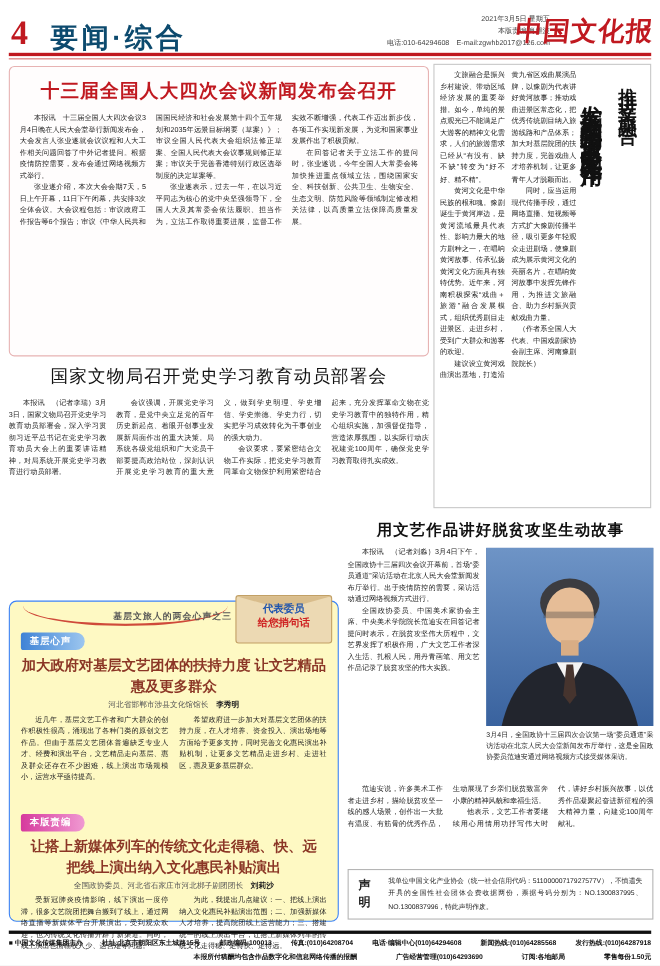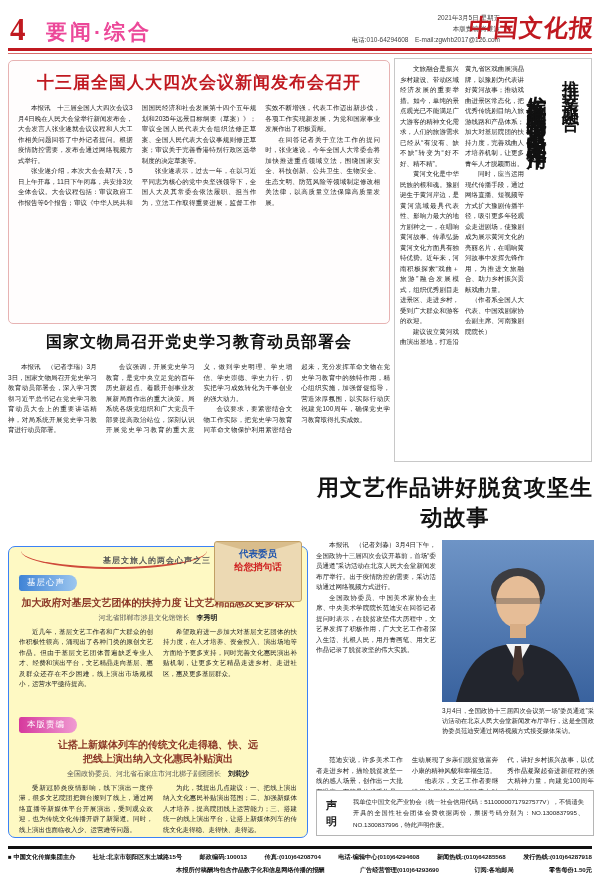--- a/index.html
+++ b/index.html
@@ -2,70 +2,70 @@
 <html lang="zh"><head>
 <meta charset="utf-8">
 <style>
   * { margin:0; padding:0; box-sizing:border-box; }
   html,body { background:#e9e9e9; }
   body { font-family:"Liberation Sans", sans-serif; }
   .page { position:relative; width:600px; height:878px; background:#ffffff; margin:0 auto; overflow:hidden; color:#1a1a1a; }
 
   
   .pagenum { position:absolute; left:10px; top:12px; font-size:31px; font-weight:bold; color:#c01920; font-family:"Liberation Serif", serif; }
-  .section-title { position:absolute; left:46px; top:18px; font-size:21px; font-weight:bold; color:#ec4899; letter-spacing:3px; }
+  .section-title { position:absolute; left:46px; top:18px; font-size:25px; font-weight:bold; color:#0c4a6e; letter-spacing:3px; }
   .header-info { position:absolute; right:100px; top:12px; text-align:right; font-size:6.5px; color:#444; line-height:1.7; }
   .masthead { position:absolute; right:6px; top:12px; font-size:24px; font-weight:bold; color:#c01920; font-family:"DejaVu Serif", serif; transform:skewX(-6deg); letter-spacing:1px; }
   .header-rule  { position:absolute; left:8px; right:8px; top:48px; height:3px; background:#c01920; }
   .header-rule2 { position:absolute; left:8px; right:8px; top:53px; height:1px; background:#d86b6b; }
 
   
   .bodytext p { font-size:6.5px; line-height:1.62; text-align:justify; text-indent:2em; color:#222; margin:0; }
   .bodytext p.sig { text-indent:1em; }
 
   
   .a1-box { position:absolute; left:8px; top:60px; width:382px; height:264px; border:1px solid #e7b3b3; border-radius:5px; padding:7px 9px; background:#fffdfd; }
   .a1-headline { text-align:center; color:#c01920; font-size:17px; font-weight:bold; letter-spacing:1px; margin:3px 0 9px; }
   .a1-body { column-count:3; column-gap:9px; height:212px; overflow:hidden; }
 
   
   .a2 { position:absolute; left:8px; top:332px; width:382px; height:208px; }
-  .a2-headline { text-align:center; color:#111; font-size:16px; font-weight:bold; letter-spacing:1px; margin-bottom:9px; }
+  .a2-headline { text-align:center; color:#111; font-size:16px; font-weight:normal; letter-spacing:1px; margin-bottom:9px; }
   .a2-body { column-count:4; column-gap:9px; height:168px; overflow:hidden; }
 
   
   .a3-box { position:absolute; left:394px; top:58px; width:198px; height:404px; border:1px solid #c8c8c8; padding:5px; display:flex; }
   .a3-body { width:128px; height:100%; column-count:2; column-gap:6px; overflow:hidden; }
   .a3-vert { flex:1; writing-mode:vertical-rl; padding-top:2px; padding-right:4px; }
   .a3-top  { font-size:17px; font-weight:bold; letter-spacing:7px; color:#111; }
   .a3-main { font-size:20px; font-weight:bold; letter-spacing:3.5px; color:#111; margin-right:8px; margin-top:14px; display:inline-block; }
 
   
   .a4 { position:absolute; left:316px; top:470px; width:278px; height:314px; }
   .a4-kicker { font-size:9.5px; color:#222; font-family:"Liberation Serif", serif; letter-spacing:1.5px; margin-left:4px; }
-  .a4-headline { text-align:center; font-size:22px; font-weight:bold; letter-spacing:1px; color:#111; margin:3px 0 7px; }
+  .a4-headline { text-align:center; font-size:14px; font-weight:bold; letter-spacing:1px; color:#111; margin:3px 0 7px; }
   .a4-main { display:flex; }
   .a4-col1 { width:120px; height:208px; overflow:hidden; }
   .a4-right { width:152px; margin-left:6px; }
   .a4-photo { width:152px; height:162px; position:relative; overflow:hidden; background:#4a74ad; }
   .a4-caption { font-size:6.3px; line-height:1.55; text-align:justify; margin-top:4px; color:#222; }
   .a4-bottom { column-count:3; column-gap:9px; height:54px; overflow:hidden; margin-top:7px; }
 
   
   .vbox { position:absolute; left:8px; top:546px; width:300px; height:292px; border:1px solid #3b82f6; border-radius:7px; background:#fef9c3; padding:8px 10px; }
   .v-series { position:absolute; right:96px; top:8px; font-size:8px; font-weight:bold; color:#555; letter-spacing:1px; font-family:"Liberation Serif", serif; }
   .v-arc { position:absolute; left:12px; right:100px; top:4px; height:18px; border-bottom:2px solid #cf4a3a; border-radius:0 0 50% 50%/0 0 100% 100%; }
-  .envelope { position:absolute; right:5px; top:-6px; width:88px; height:61px; background:#ecd9b3; border:1px solid #c2a065; border-radius:3px; padding-top:5px; text-align:center; }
+  .envelope { position:absolute; right:5px; top:-6px; width:88px; height:44px; background:#ecd9b3; border:1px solid #c2a065; border-radius:3px; padding-top:5px; text-align:center; }
   .envelope::before { content:""; position:absolute; left:0; top:0; width:0; height:0; border-left:43px solid transparent; border-right:43px solid transparent; border-top:12px solid #d9bd8c; }
   .env-l1 { position:relative; font-size:9.5px; font-weight:bold; color:#1f54ad; line-height:1.4; }
   .env-l2 { position:relative; font-size:9.5px; font-weight:bold; color:#cf2121; line-height:1.4; }
-  .v-badge { display:inline-block; color:#fff; font-size:8.5px; font-weight:normal; padding:2px 12px 2px 8px; border-radius:3px 10px 10px 3px; letter-spacing:1px; }
+  .v-badge { display:inline-block; color:#fff; font-size:8.5px; font-weight:bold; padding:2px 12px 2px 8px; border-radius:3px 10px 10px 3px; letter-spacing:1px; }
   .v-badge.blue { background:linear-gradient(90deg,#3f83d6,#9cc6ef); margin-top:20px; }
   .v-badge.pink { background:linear-gradient(90deg,#d6399d,#f09ad2); margin-top:6px; }
-  .v-headline { text-align:center; color:#8b3626; font-size:10px; font-weight:bold; line-height:1.45; margin:5px 0 2px; }
+  .v-headline { text-align:center; color:#8b3626; font-size:13px; font-weight:bold; line-height:1.45; margin:5px 0 2px; }
   .v-byline { text-align:center; font-size:7px; color:#555; margin-bottom:4px; }
   .v-byline b { color:#222; }
   .v-body { column-count:2; column-gap:10px; overflow:hidden; }
   .v-body.s1 { height:84px; }
   .v-body.s2 { height:70px; }
 
   
   .stmt { position:absolute; left:316px; top:790px; width:278px; height:46px; border:1px solid #b5b5b5; display:flex; align-items:center; padding:4px 9px; background:#fff; }
   .stmt-label { width:18px; font-size:11px; font-weight:bold; color:#222; line-height:1.5; margin-right:9px; white-space:pre-line; font-family:"Liberation Serif", serif; }
   .stmt-text { flex:1; font-size:6.2px; line-height:1.8; text-align:justify; color:#222; }

